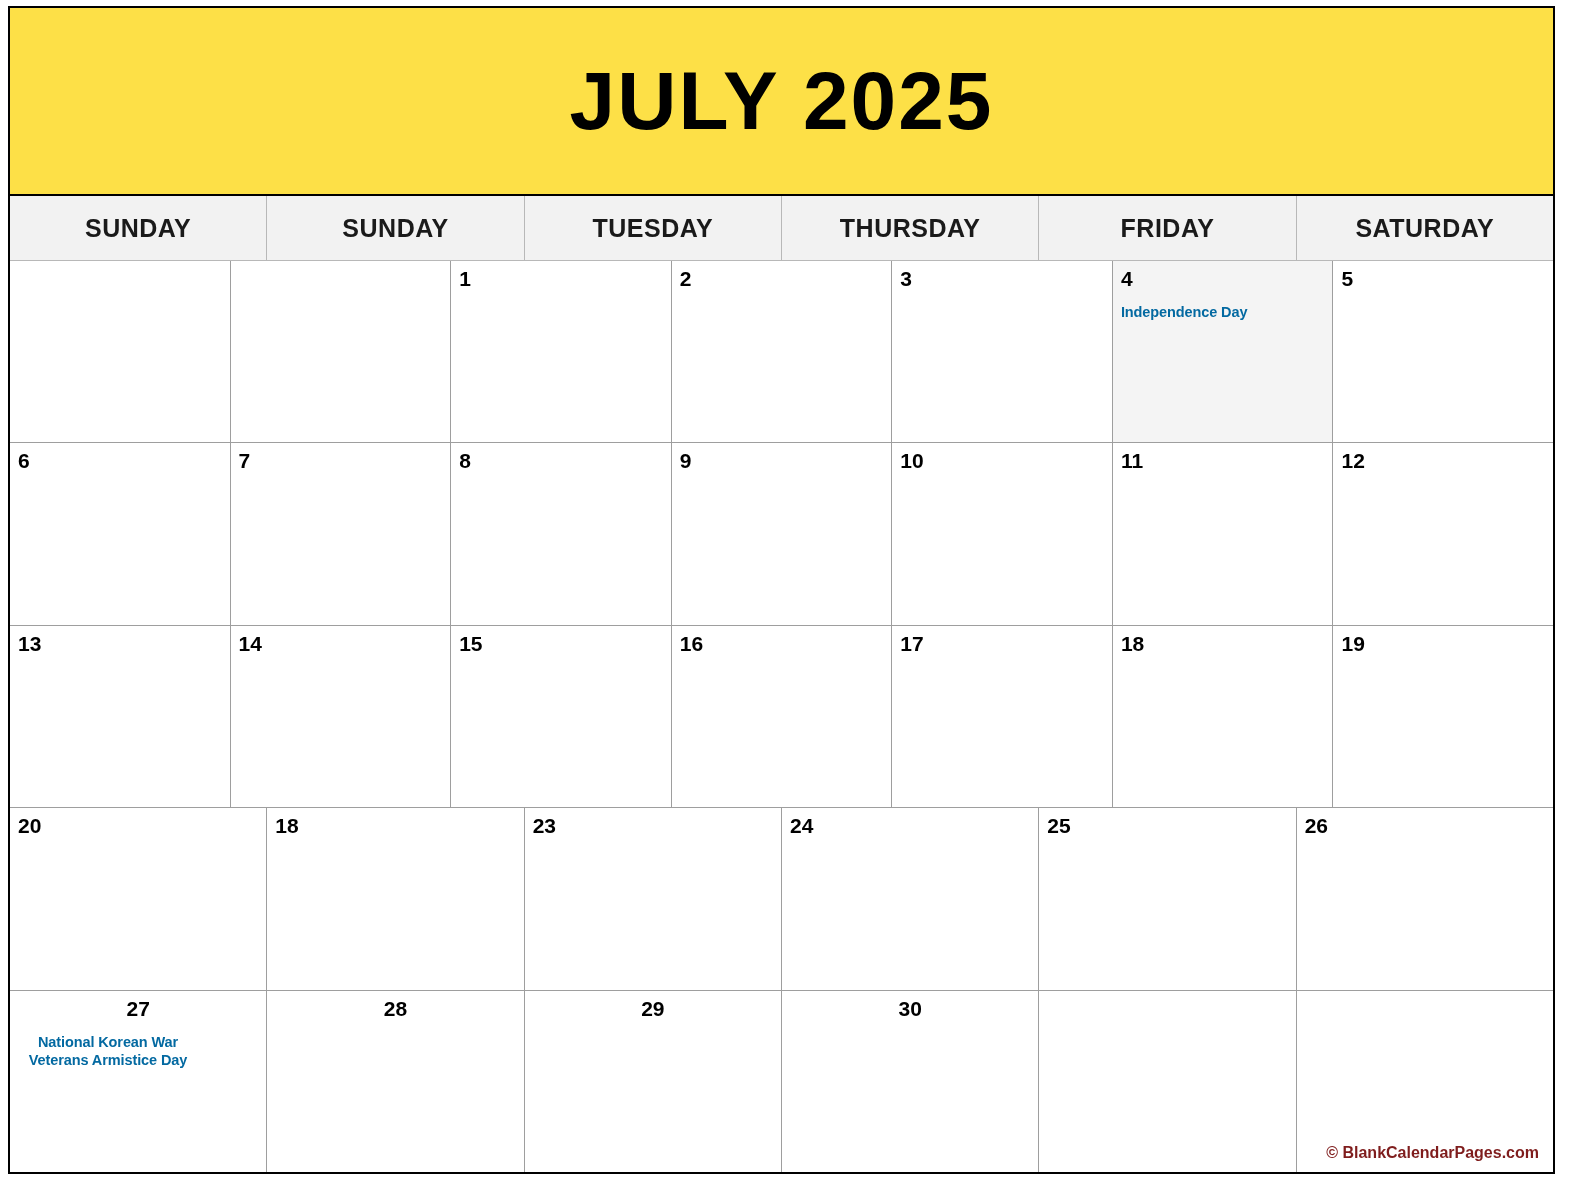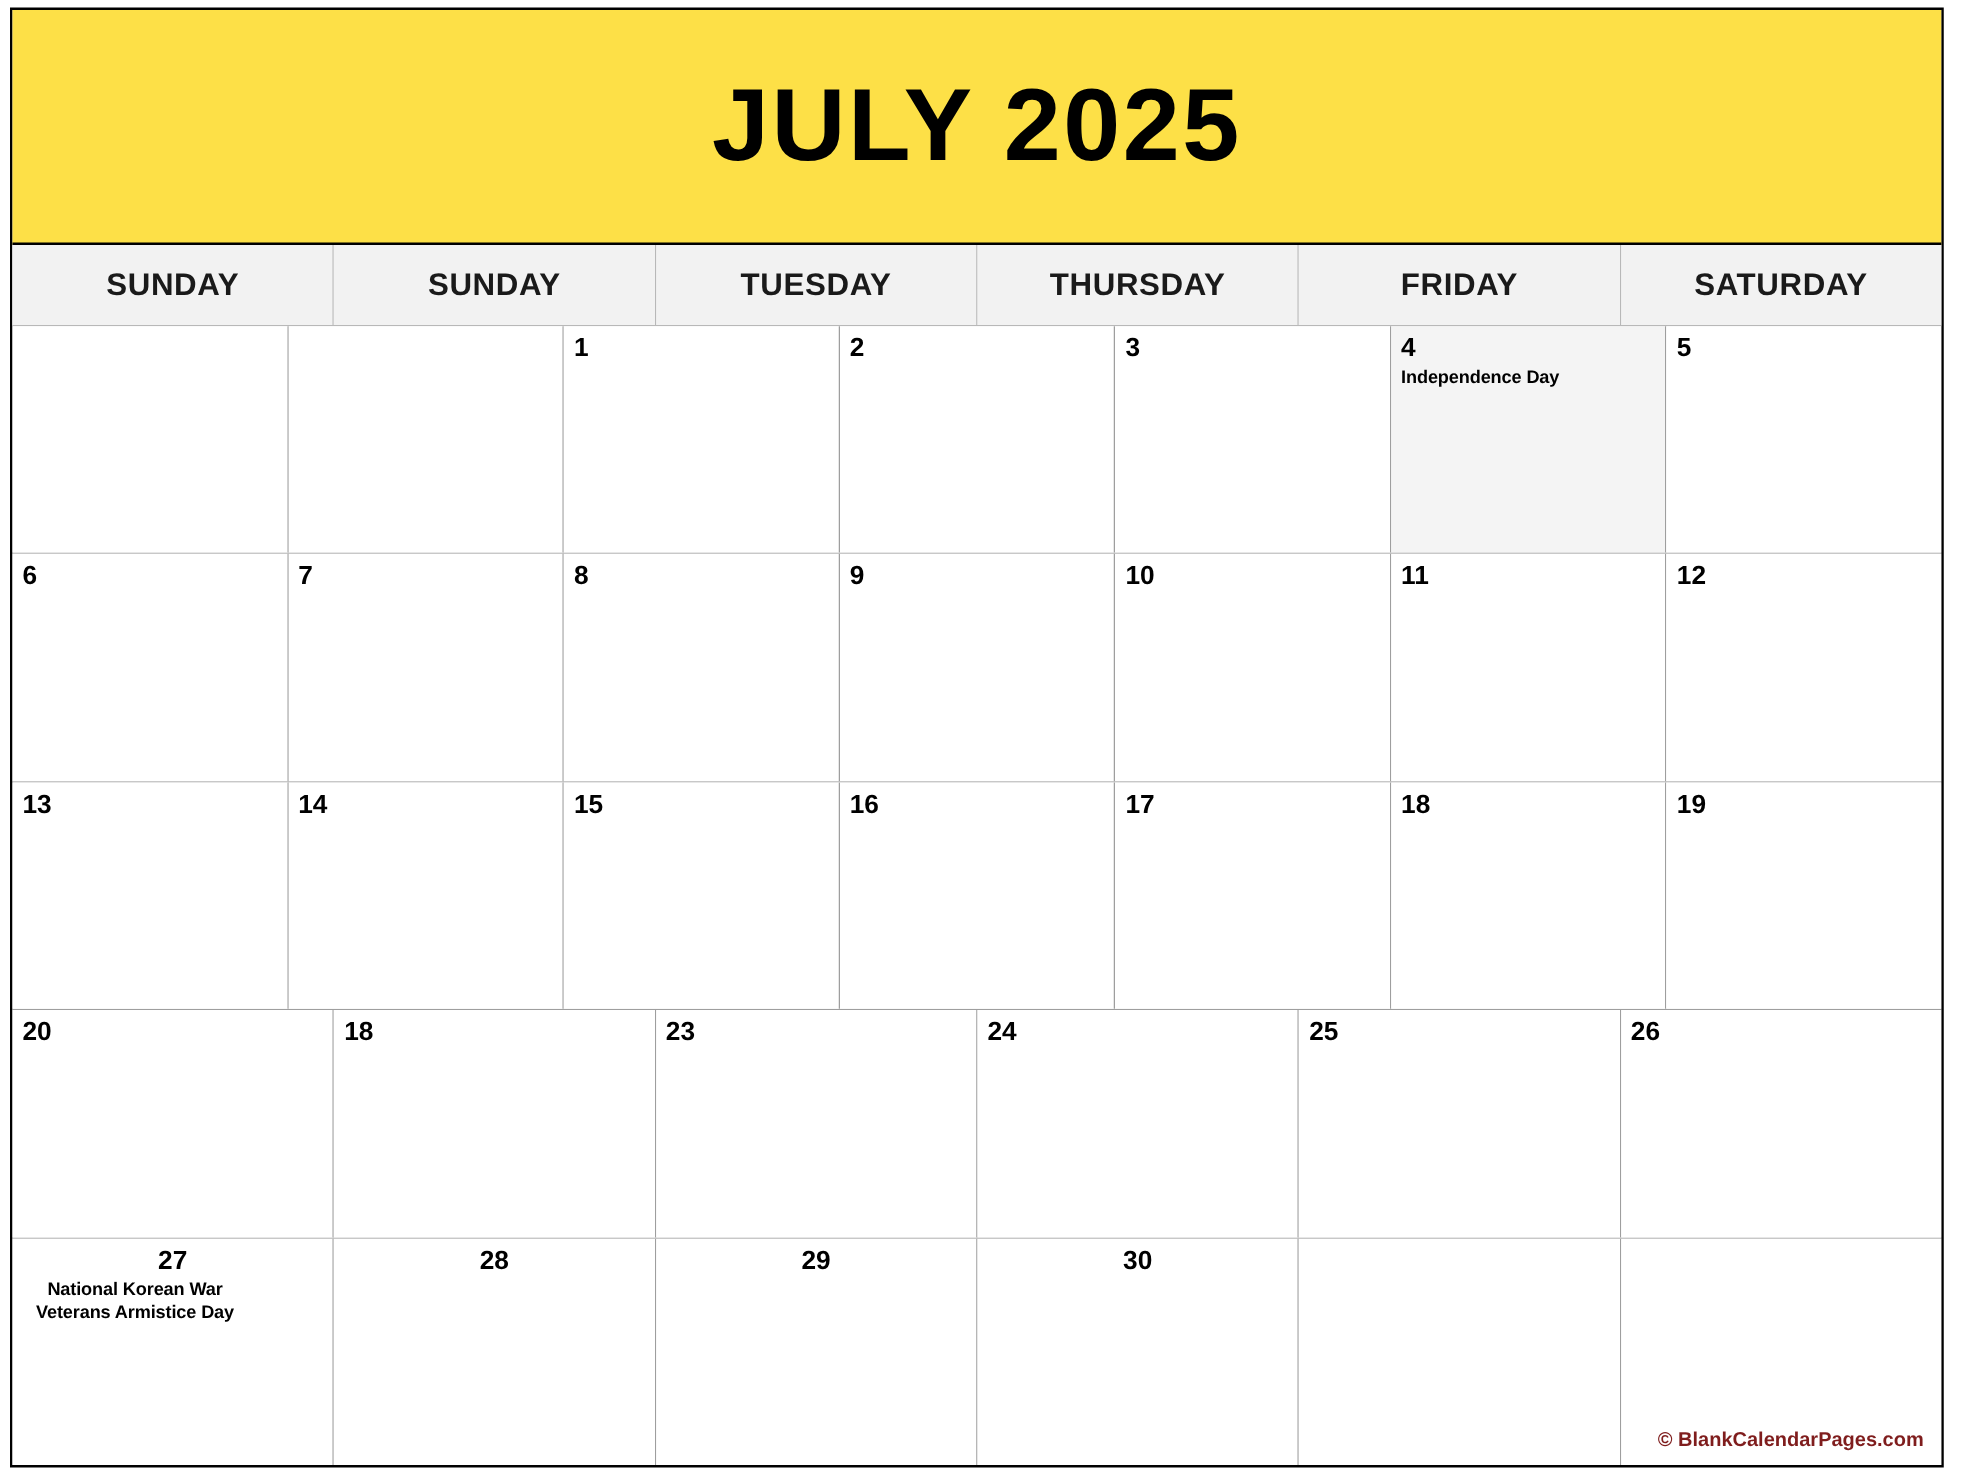--- a/index.html
+++ b/index.html
@@ -102,23 +102,23 @@
   .daynum {
     font-size: 21px;
     font-weight: bold;
     color: #000000;
     line-height: 1.1;
     display: block;
   }
   .event {
     font-size: 14.5px;
     font-weight: bold;
-    color: #000000;
+    color: #0369a1;
     line-height: 1.28;
-    margin-top: 3px;
+    margin-top: 13px;
     display: block;
     letter-spacing: -0.1px;
   }
   .event.wrap {
     max-width: 180px;
   }
   .footer {
     position: absolute;
     right: 14px;
     bottom: 10px;

